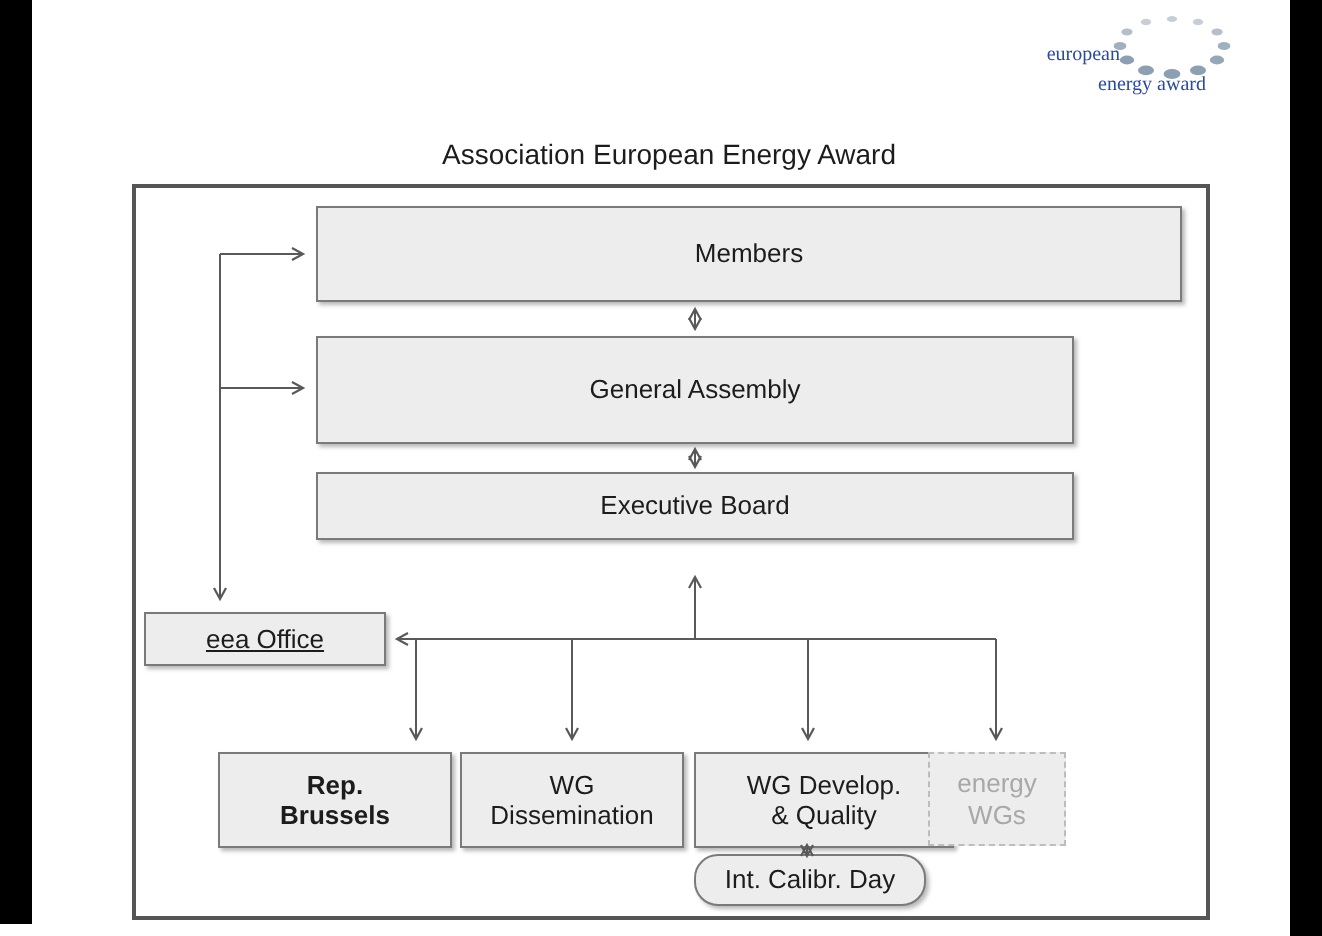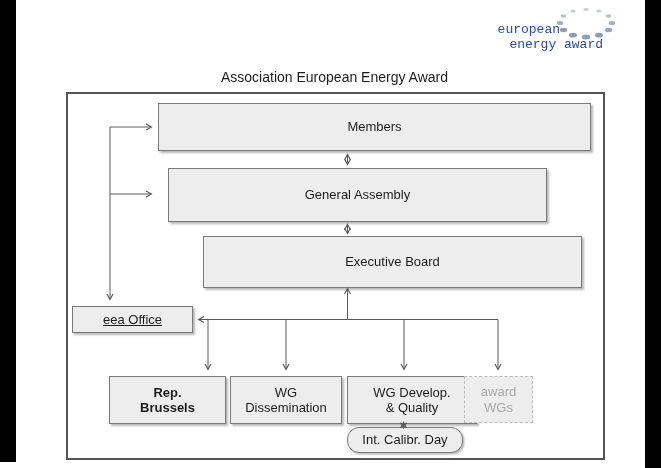--- a/index.html
+++ b/index.html
@@ -10,22 +10,22 @@
     font-family:"Liberation Sans", sans-serif;
     overflow:hidden;
   }
   .letterbox{position:absolute;top:0;background:#000000;}
   .letterbox.left{left:0;width:16px;height:462px;}
   .letterbox.right{right:0;width:16px;height:468px;}
 
   
   .logo-text{
     position:absolute;
-    font-family:Liberation Mono, monospace;
-    font-size:13px;
+    font-family:Liberation Serif, serif;
+    font-size:10px;
     color:#2b4a9d;
     white-space:nowrap;
   }
   .logo-line1{top:22px;right:101px;}
   .logo-line2{top:37px;right:58px;}
   .logo-dots{position:absolute;left:556px;top:5px;}
 
   
   .page-title{
     position:absolute;
@@ -53,22 +53,22 @@
     display:flex;
     flex-direction:column;
     align-items:center;
     justify-content:center;
     font-size:13px;
     color:#1c1c1c;
     line-height:1.18;
     text-align:center;
   }
   .node.members{left:158px;top:103px;width:433px;height:48px;}
-  .node.general-assembly{left:168px;top:168px;width:379px;height:54px;}
-  .node.executive-board{left:158px;top:236px;width:379px;height:52px;margin-left:45px;}
+  .node.general-assembly{left:158px;top:168px;width:379px;height:54px;}
+  .node.executive-board{left:158px;top:236px;width:379px;height:34px;}
   .node.eea-office{left:72px;top:306px;width:121px;height:27px;text-decoration:underline;}
   .node.rep-brussels{left:109px;top:376px;width:117px;height:48px;font-weight:bold;}
   .node.wg-dissemination{left:230px;top:376px;width:112px;height:48px;}
   .node.wg-develop{left:347px;top:376px;width:130px;height:48px;}
   .node.other-wgs{
     left:464px;top:376px;width:69px;height:47px;
     border:1px dashed #bdbdbd;
     box-shadow:none;
     color:#a8a8a8;
   }
@@ -121,21 +121,21 @@
 </div>
 <div class="node wg-dissemination">
   <span>WG</span>
   <span>Dissemination</span>
 </div>
 <div class="node wg-develop">
   <span>WG Develop.</span>
   <span>&amp; Quality</span>
 </div>
 <div class="node other-wgs">
-  <span>award</span>
+  <span>energy</span>
   <span>WGs</span>
 </div>
 <div class="node int-calibr">
   <span>Int. Calibr. Day</span>
 </div>
 
 <svg class="connectors" width="661" height="468" viewBox="0 0 661 468">
   <defs>
     <marker id="arr" viewBox="0 0 8 8" markerWidth="8" markerHeight="8" refX="6" refY="4" orient="auto-start-reverse">
       <polyline points="1,1 6.5,4 1,7" fill="none" stroke="#595959" stroke-width="1.1"></polyline>

